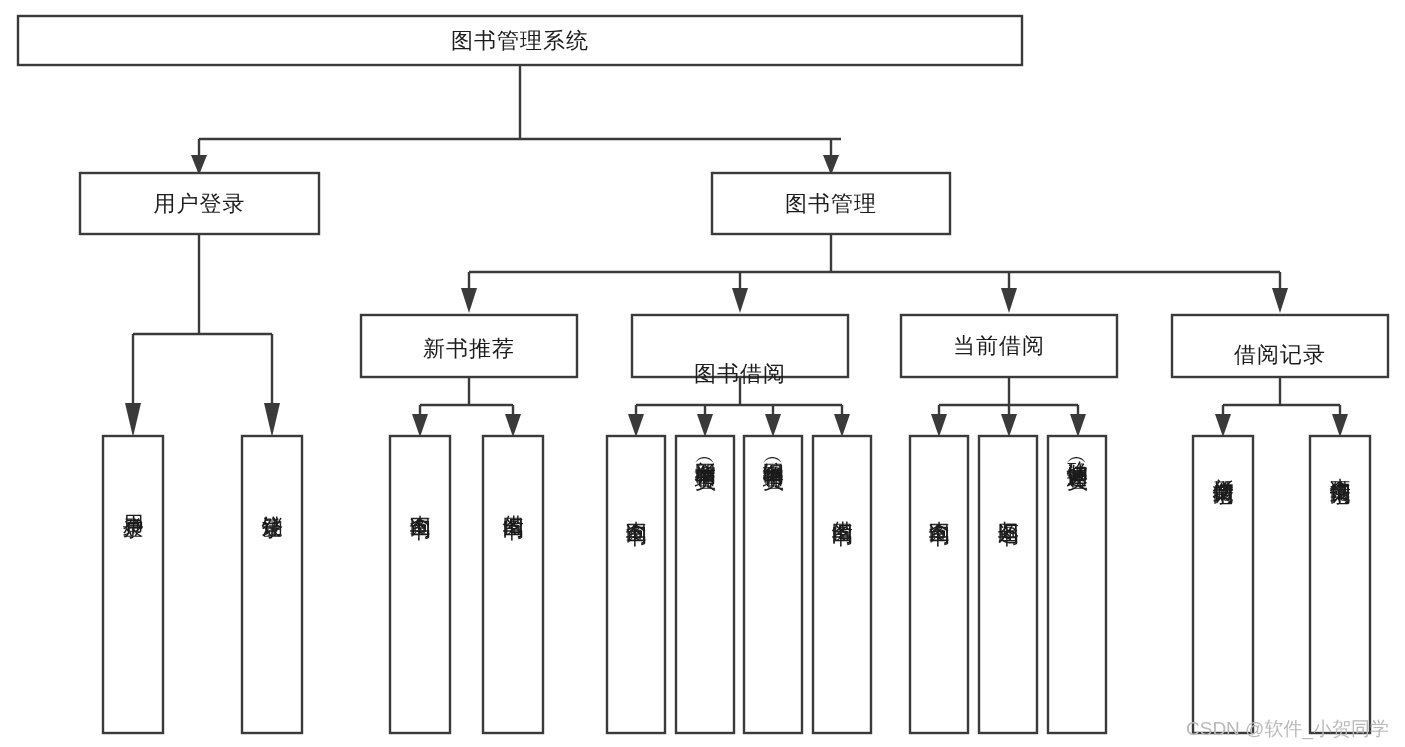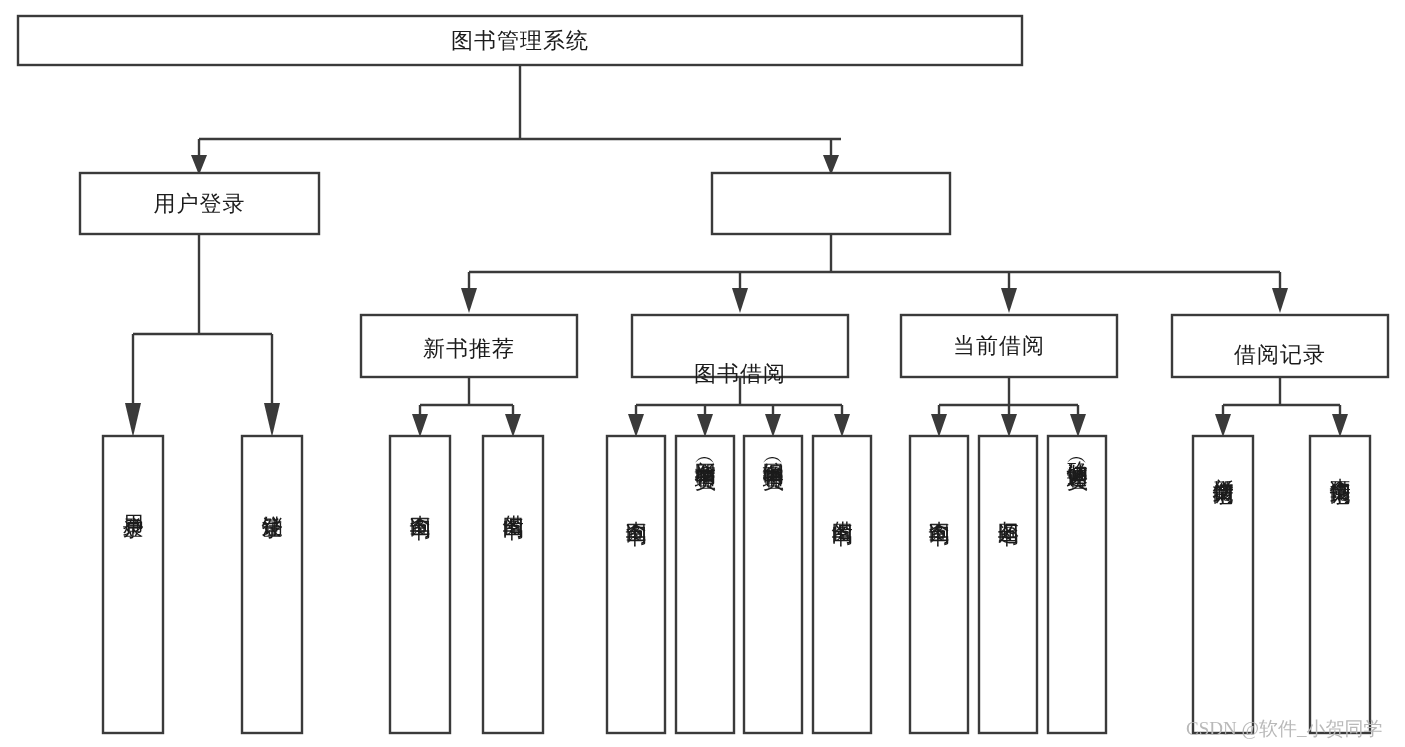--- a/index.html
+++ b/index.html
@@ -69,21 +69,21 @@
     font-family: Liberation Mono, monospace;
     font-size: 22px;
     color: #1b1b1b;
     letter-spacing: 1px;
     white-space: nowrap;
   }
   .watermark {
     position: absolute;
     left: 1186px;
     top: 716px;
-    font-family: Liberation Serif, serif;
+    font-family: Liberation Sans, sans-serif;
     font-size: 19px;
     color: #b9b9b9;
     white-space: nowrap;
     pointer-events: none;
     user-select: none;
   }
 </style>
 </head>
 <body>
 
@@ -184,20 +184,23 @@
     </g>
   </svg>
 
   <div class="hlabel-wrap" style="left:18px; top:16px; width:1004px; height:49px;">
     <span class="hlabel-text">图书管理系统</span>
   </div>
 
   <div class="hlabel-wrap" style="left:80px; top:173px; width:239px; height:61px;">
     <span class="hlabel-text">用户登录</span>
   </div>
+  <div class="hlabel-wrap" style="left:712px; top:173px; width:238px; height:61px;">
+    <span class="hlabel-text">图书管理</span>
+  </div>
 
   <div class="hlabel-wrap" style="left:361px; top:315px; width:216px; height:68px;">
     <span class="hlabel-text">新书推荐</span>
   </div>
   <div class="hlabel-wrap" style="left:632px; top:315px; width:216px; height:62px;margin-top:28px;">
     <span class="hlabel-text">图书借阅</span>
   </div>
   <div class="hlabel-wrap" style="left:901px; top:315px; width:196px; height:62px;">
     <span class="hlabel-text">当前借阅</span>
   </div>

